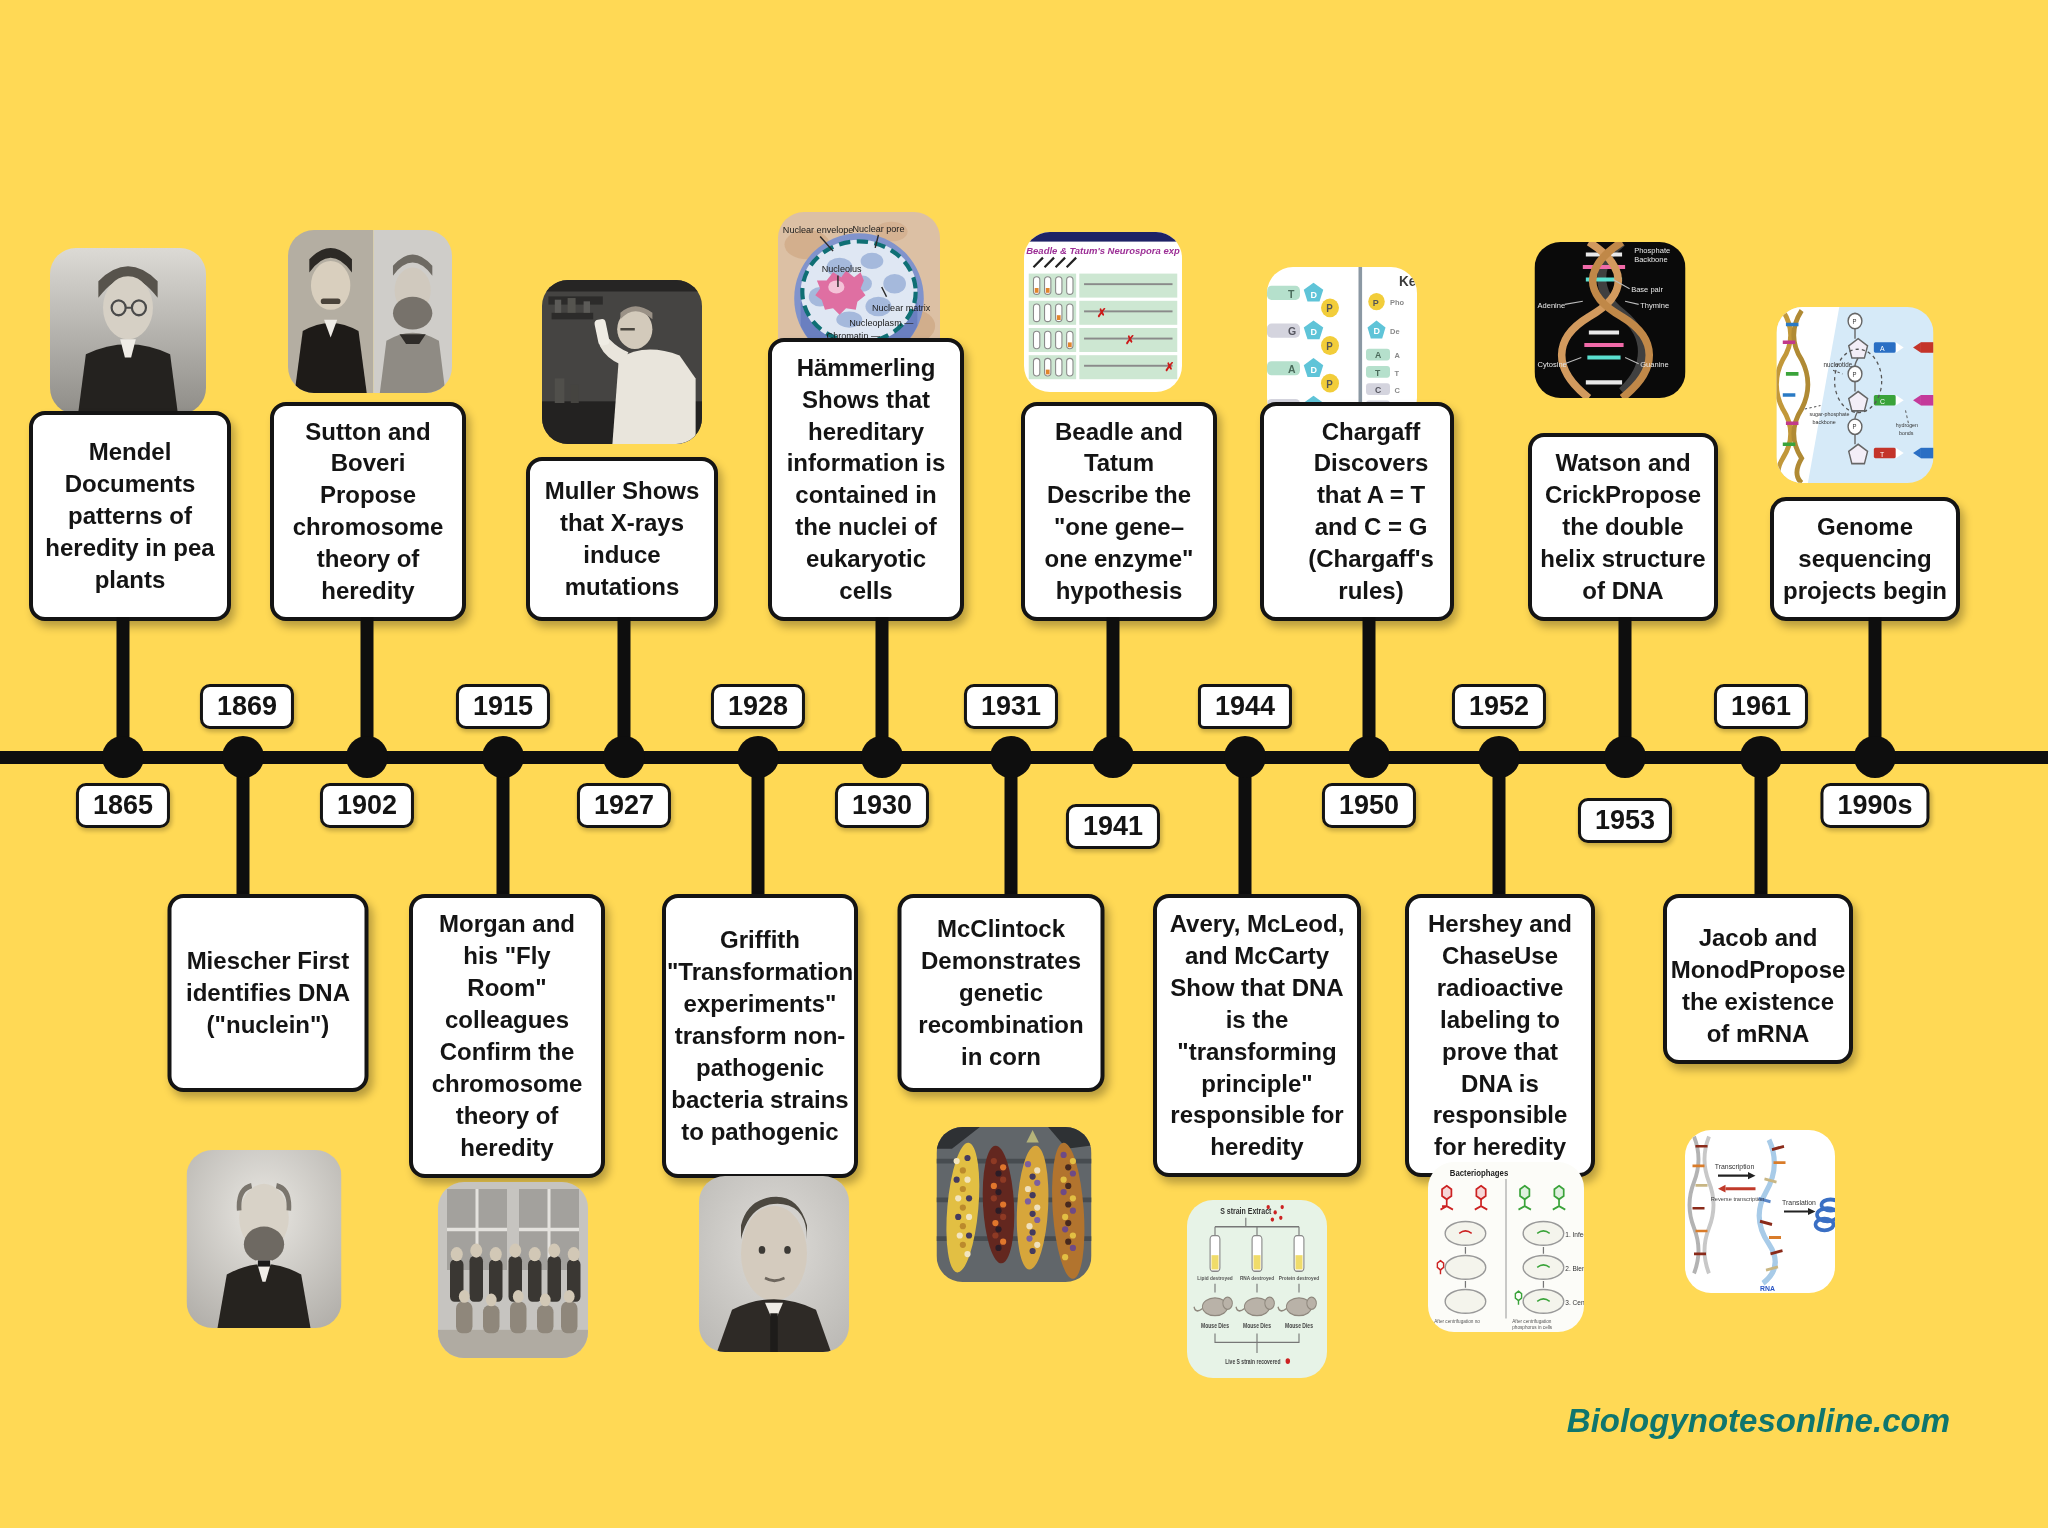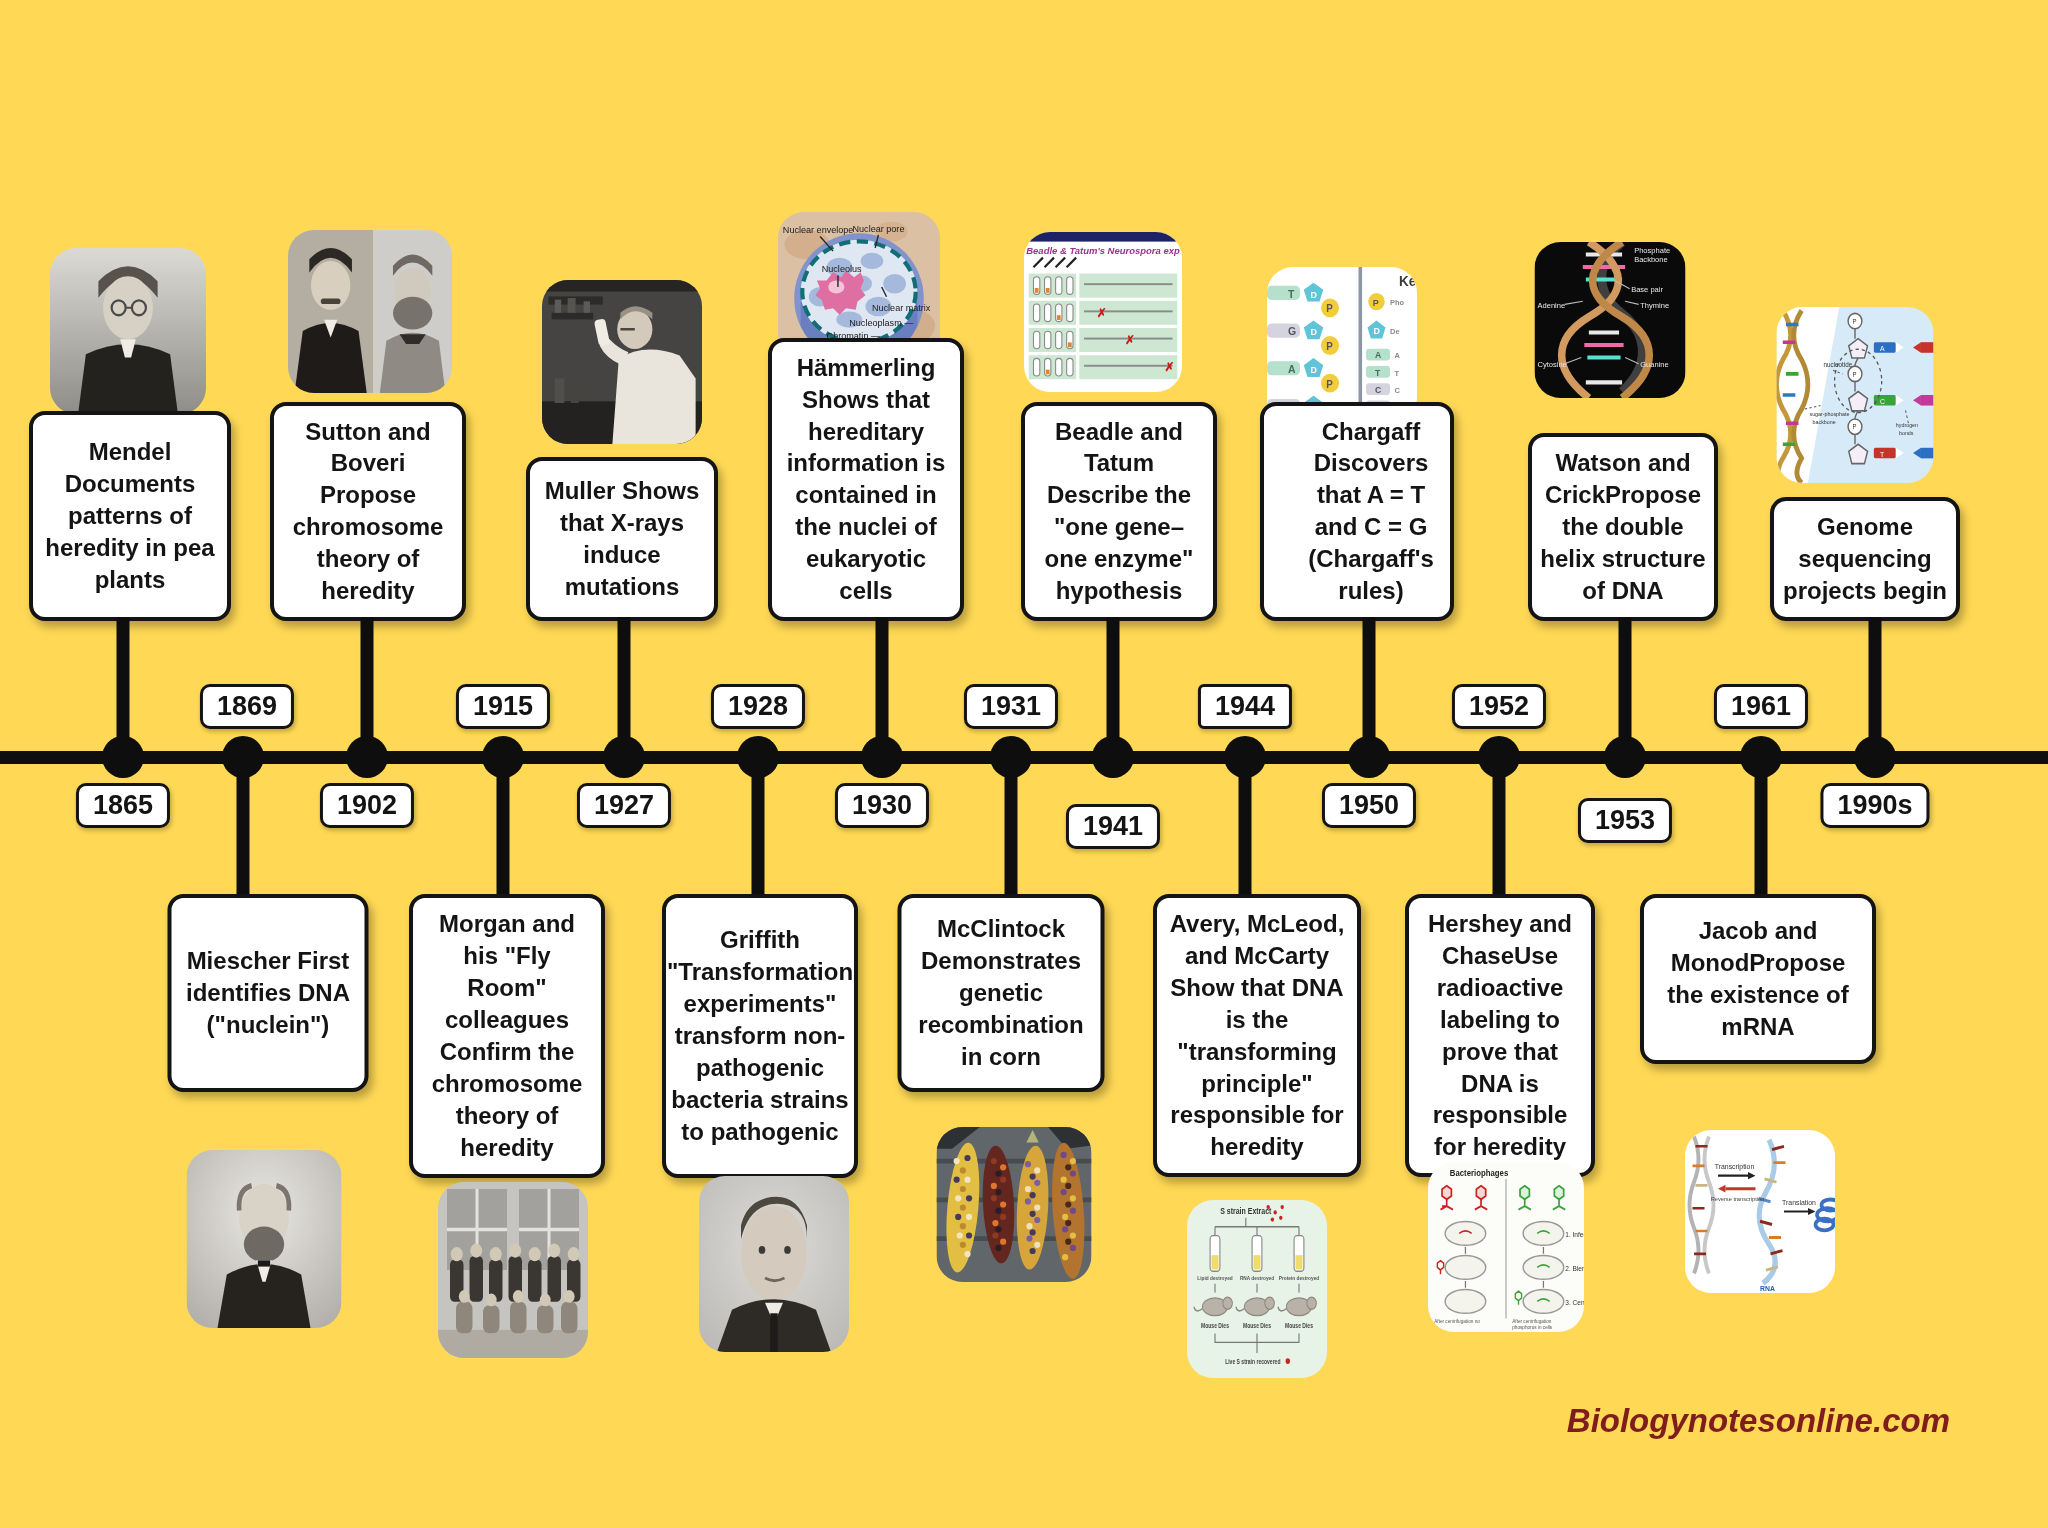--- a/index.html
+++ b/index.html
@@ -8,21 +8,21 @@
   .tl-line{position:absolute;left:0;top:751px;width:2048px;height:13px;background:#0e0e0e;}
   .dot{position:absolute;top:736px;width:42px;height:42px;border-radius:50%;background:#0e0e0e;transform:translateX(-50%);}
   .connector{position:absolute;width:13px;background:#0e0e0e;transform:translateX(-50%);}
   .box{position:absolute;transform:translateX(-50%);background:#fff;border:4px solid #141414;border-radius:16px;
        box-shadow:4px 6px 8px rgba(0,0,0,.28);display:flex;align-items:center;justify-content:center;
        text-align:center;font-weight:700;font-size:24px;line-height:1.33;color:#141414;padding:10px 8px;box-sizing:border-box;}
   .chip{position:absolute;transform:translateX(-50%);background:#fff;border:3px solid #141414;border-radius:10px;
        font-size:27px;font-weight:700;color:#141414;padding:4px 14px;box-shadow:2px 3px 4px rgba(0,0,0,.22);white-space:nowrap;}
   .photo{position:absolute;transform:translateX(-50%);border-radius:26px;overflow:hidden;}
   .photo svg{display:block;width:100%;height:100%;}
-  .footer{position:absolute;top:1402px;right:98px;font-size:33px;font-weight:700;font-style:italic;color:#7f1d1d;}
+  .footer{position:absolute;top:1402px;right:98px;font-size:33px;font-weight:700;font-style:italic;color:#0f766e;}
   svg text{font-family:"Liberation Sans",sans-serif;}
 </style>
 </head>
 <body>
 
 <div id="canvas">
 
   <div class="tl-line"></div>
 
   <div>
@@ -635,21 +635,21 @@
     </div>
     <div class="connector" style="left:1625px;top:617px;height:141px;"></div>
     <div class="dot" style="left:1625px;"></div>
     <div class="chip" style="left:1625px;top:783px;margin-top:15px;"><span>1953</span></div>
   </div>
 
   <div>
     <div class="chip" style="left:1761px;top:684px;"><span>1961</span></div>
     <div class="connector" style="left:1761px;top:756px;height:140px;"></div>
     <div class="dot" style="left:1761px;"></div>
-    <div class="box" style="left:1758px;top:894px;width:236px;min-height:170px;">
+    <div class="box" style="left:1758px;top:894px;width:190px;min-height:170px;align-items:flex-end;">
       <span>Jacob and MonodPropose the existence of mRNA</span>
     </div>
     <div class="photo" style="left:1760px;top:1130px;width:150px;height:163px;">
       <svg viewBox="0 0 100 100" preserveAspectRatio="none">
         <rect width="100" height="100" fill="#ffffff"></rect>
         <path d="M6,4 Q12,18 6,32 Q0,46 6,60 Q12,74 6,88" stroke="#b3b3b3" stroke-width="2.6" fill="none"></path>
         <path d="M16,4 Q10,18 16,32 Q22,46 16,60 Q10,74 16,88" stroke="#c8c8c8" stroke-width="2.6" fill="none"></path>
         <g stroke-width="1.6">
             <line x1="7" y1="10" x2="15" y2="10" stroke="#8a2a1a"></line>
             <line x1="5" y1="22" x2="13" y2="22" stroke="#d97c2a"></line>

